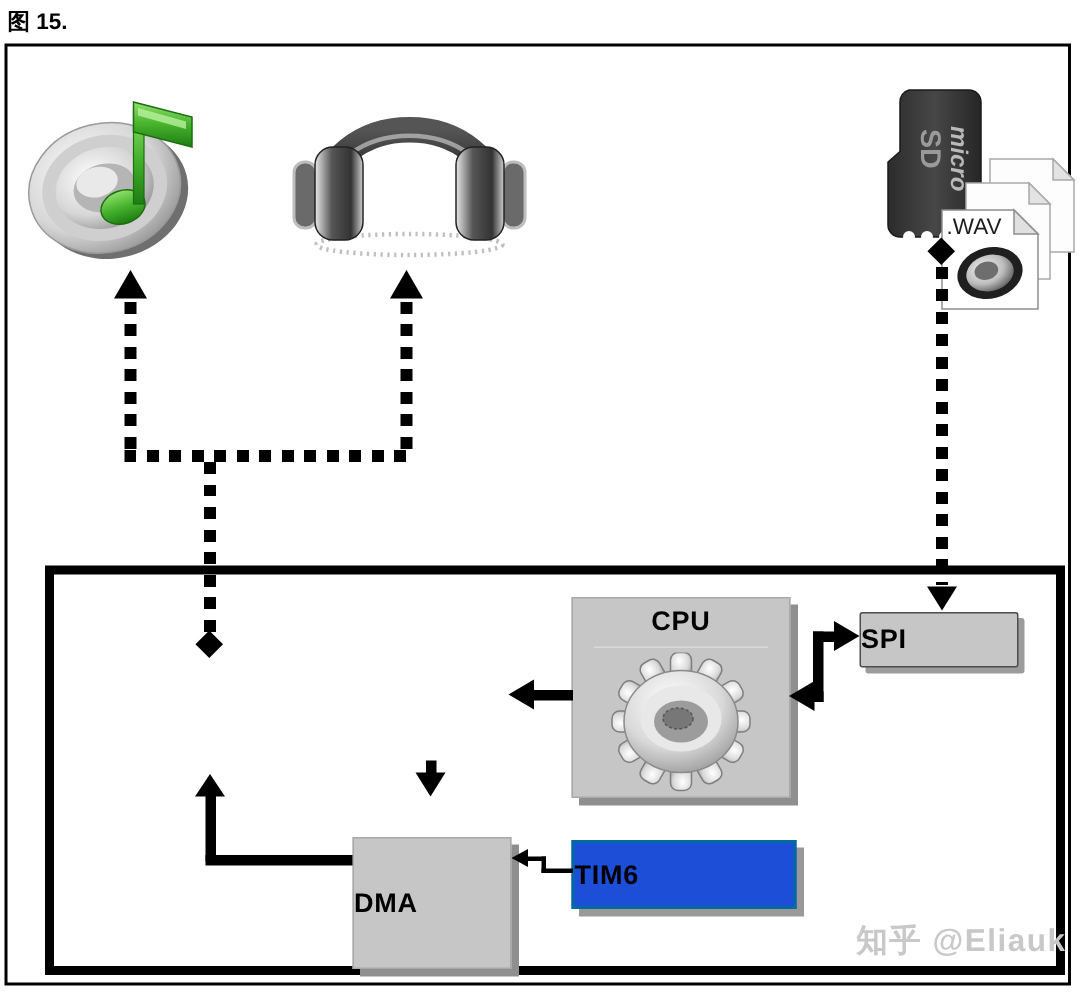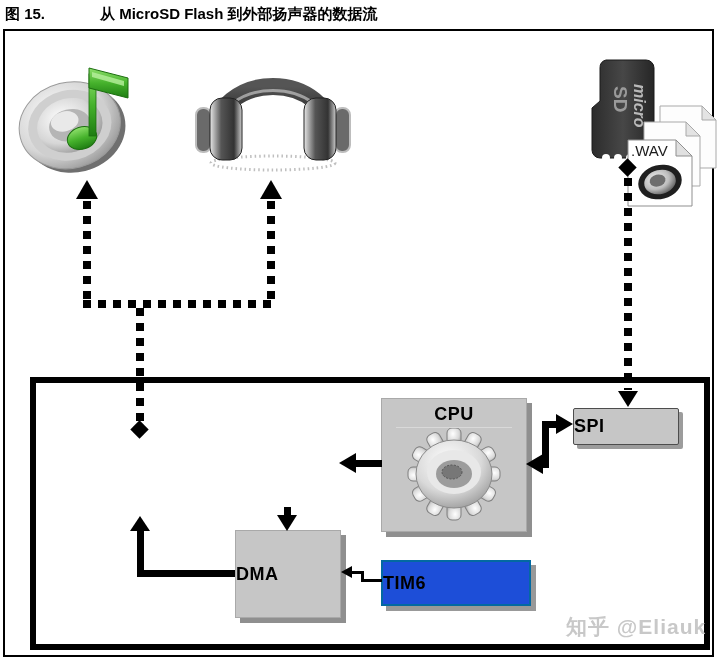--- a/index.html
+++ b/index.html
@@ -17,22 +17,22 @@
   .mcu-box{position:absolute;left:30px;top:377px;width:668px;height:261px;
            border:6px solid #000;background:transparent;z-index:1;}
 
   
   .blk{position:absolute;background:#c6c6c6;border:1px solid #a9a9a9;
        box-shadow:5px 5px 0 #8f8f8f;display:flex;align-items:center;justify-content:flex-start;
        z-index:2;}
   .blk .t{font-weight:bold;font-size:18px;color:#000;letter-spacing:.5px;}
   .blk-dac{left:90px;top:427px;width:96px;height:89px;}
   .blk-ram{left:235px;top:420px;width:103px;height:86px;}
-  .blk-dma{left:235px;top:530px;width:104px;height:86px;}
-  .blk-cpu{left:381px;top:398px;width:144px;height:132px;flex-direction:column;justify-content:flex-start;}
+  .blk-dma{left:235px;top:558px;width:104px;height:86px;}
+  .blk-cpu{left:381px;top:398px;width:144px;height:132px;flex-direction:column;justify-content:space-between;}
   .blk-cpu .t{margin-top:5px;}
   .cpu-sep{width:80%;height:1px;background:#d9d9d9;margin-top:2px;}
   .blk-spi{left:573px;top:408px;width:104px;height:35px;border:1px solid #4d4d4d;border-radius:2px;
            box-shadow:4px 4px 0 #9c9c9c;}
   .blk-tim6{left:381px;top:560px;width:146px;height:42px;background:#1d4ed8;border:2px solid #0369a1;
             box-shadow:5px 5px 0 #999;}
 
   
   .ln{position:absolute;background:#000;z-index:3;}
   .ah{position:absolute;width:0;height:0;z-index:3;}
@@ -49,31 +49,30 @@
          background:repeating-linear-gradient(to right,#000 0 8px,transparent 8px 15px);}
   .d-ah{position:absolute;width:0;height:0;z-index:5;}
   .d-up{border-left:11px solid transparent;border-right:11px solid transparent;border-bottom:19px solid #000;}
   .d-down{border-left:10px solid transparent;border-right:10px solid transparent;border-top:16px solid #000;}
   .diamond{position:absolute;width:13px;height:13px;background:#000;transform:rotate(45deg);z-index:6;}
 
   
   .icn{position:absolute;z-index:2;}
 
   
-  .watermark{position:absolute;left:566px;top:613px;width:150px;text-align:left;
+  .watermark{position:absolute;left:566px;top:613px;width:150px;text-align:center;
              font-size:21px;font-weight:bold;color:#c8c8c8;z-index:7;letter-spacing:1px;}
 </style>
 </head>
 <body>
 
 <div id="canvas">
 
   <div class="title-row">
     <div class="fig-label">图 15.</div>
-    <div class="fig-title">从 MicroSD Flash 到外部扬声器的数据流</div>
   </div>
 
   <div class="outer-frame"></div>
   <div class="mcu-box"></div>
 
   <div class="icn" style="left:16px;top:56px;">
     <svg width="120" height="128" viewBox="0 0 120 128">
       <defs>
         <radialGradient id="spkSil" cx="40%" cy="35%" r="75%">
           <stop offset="0" stop-color="#ffffff"></stop>

